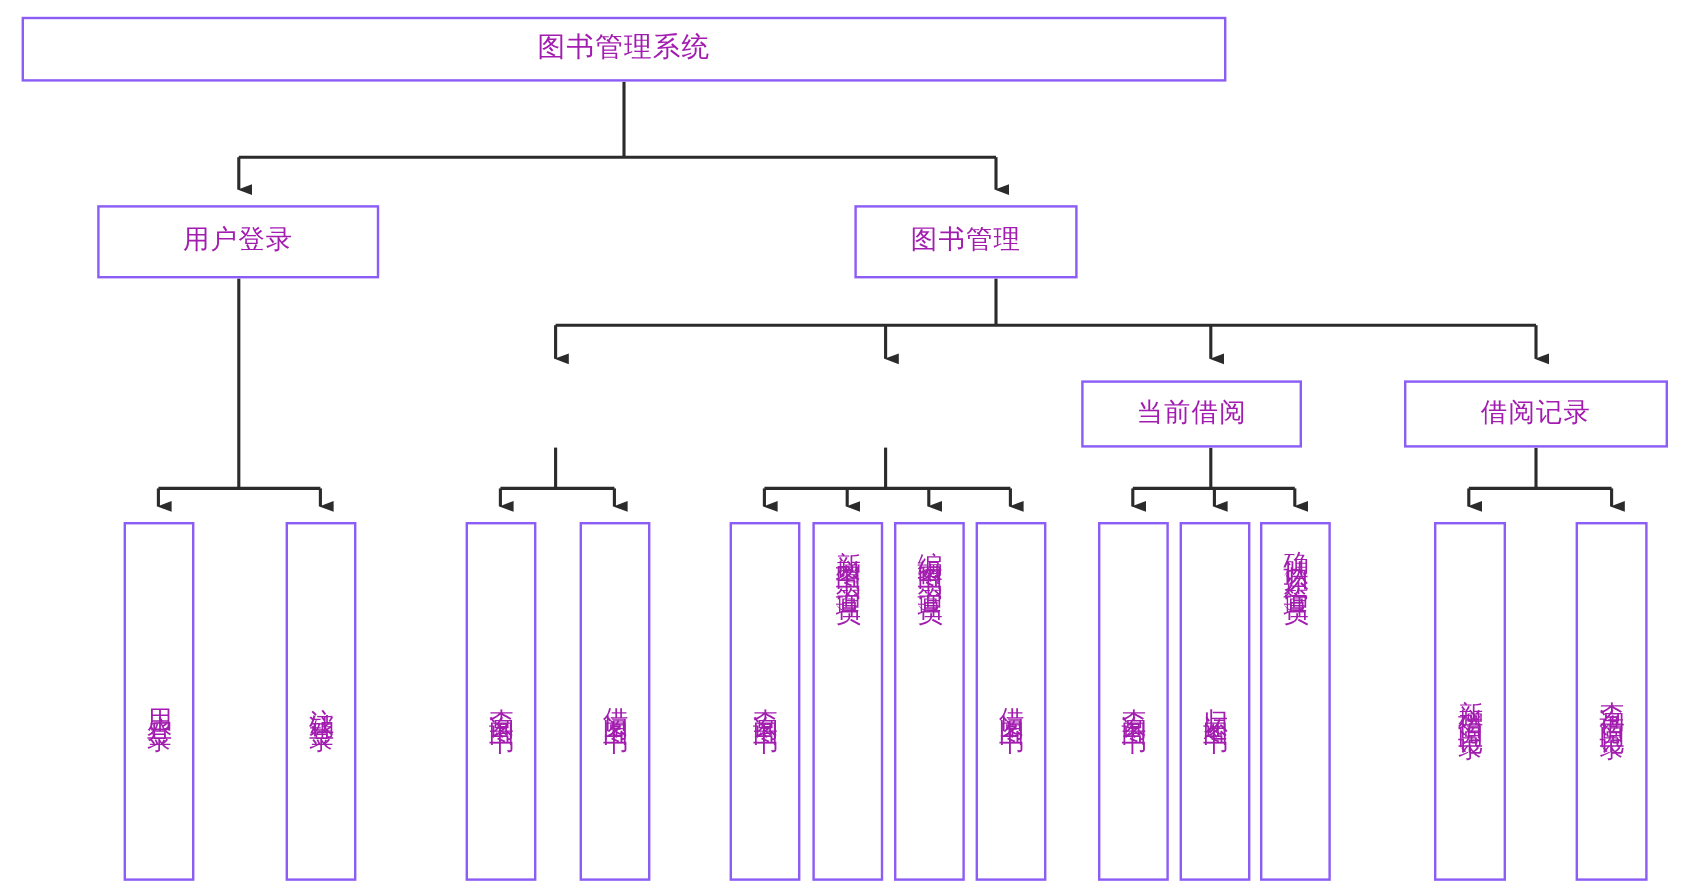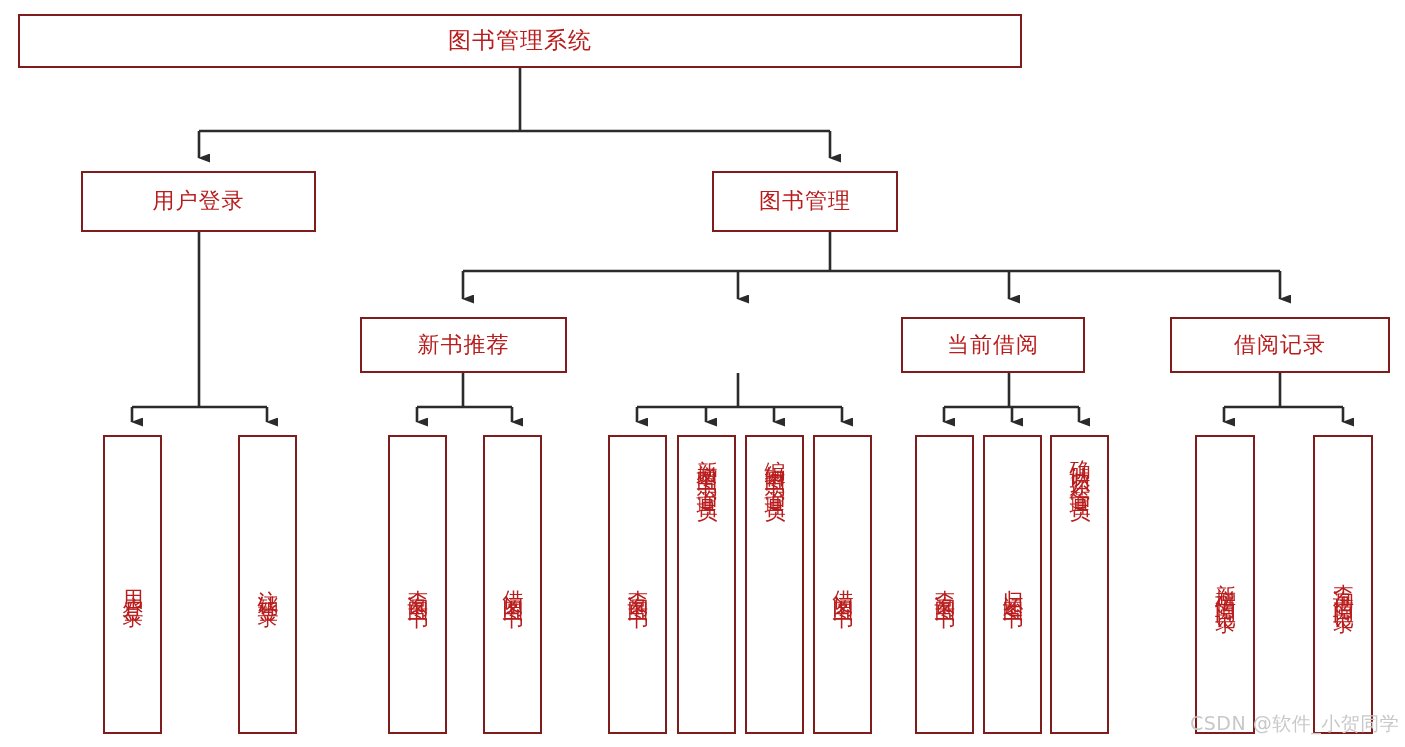--- a/index.html
+++ b/index.html
@@ -22,25 +22,25 @@
     left: 0;
     top: 0;
     width: 1405px;
     height: 747px;
     pointer-events: none;
   }
   .node {
     position: absolute;
     box-sizing: border-box;
     background: #ffffff;
-    border: 2px solid #7f1d1d;
+    border: 2px solid #8b5cf6;
     display: flex;
     align-items: center;
     justify-content: center;
-    color: #b91c1c;
+    color: #a21caf;
     text-align: right;
   }
   
   .node.h {
     font-size: 22px;
     letter-spacing: 1px;
     line-height: 1.1;
   }
   .node.root {
     font-size: 23px;
@@ -133,23 +133,20 @@
     <span>图书管理系统</span>
   </div>
 
   <div class="node h" style="left:81px; top:171px; width:235px; height:61px;">
     <span>用户登录</span>
   </div>
   <div class="node h" style="left:712px; top:171px; width:186px; height:61px;">
     <span>图书管理</span>
   </div>
 
-  <div class="node h" style="left:360px; top:317px; width:207px; height:56px;">
-    <span>新书推荐</span>
-  </div>
   <div class="node h" style="left:901px; top:317px; width:184px; height:56px;">
     <span>当前借阅</span>
   </div>
   <div class="node h" style="left:1170px; top:317px; width:220px; height:56px;">
     <span>借阅记录</span>
   </div>
 
   <div class="node v center-text" style="left:103px; top:435px; width:59px; height:299px;">
     <span class="vtext">用户登录</span>
   </div>
@@ -187,15 +184,14 @@
     <span class="vtext">确认归还（管理员）</span>
   </div>
 
   <div class="node v center-text" style="left:1195px; top:435px; width:60px; height:299px;">
     <span class="vtext">新增借阅记录</span>
   </div>
   <div class="node v center-text" style="left:1313px; top:435px; width:60px; height:299px;">
     <span class="vtext">查询借阅记录</span>
   </div>
 
-  <div class="watermark">CSDN @软件_小贺同学</div>
 
 </div>
 
 </body></html>

